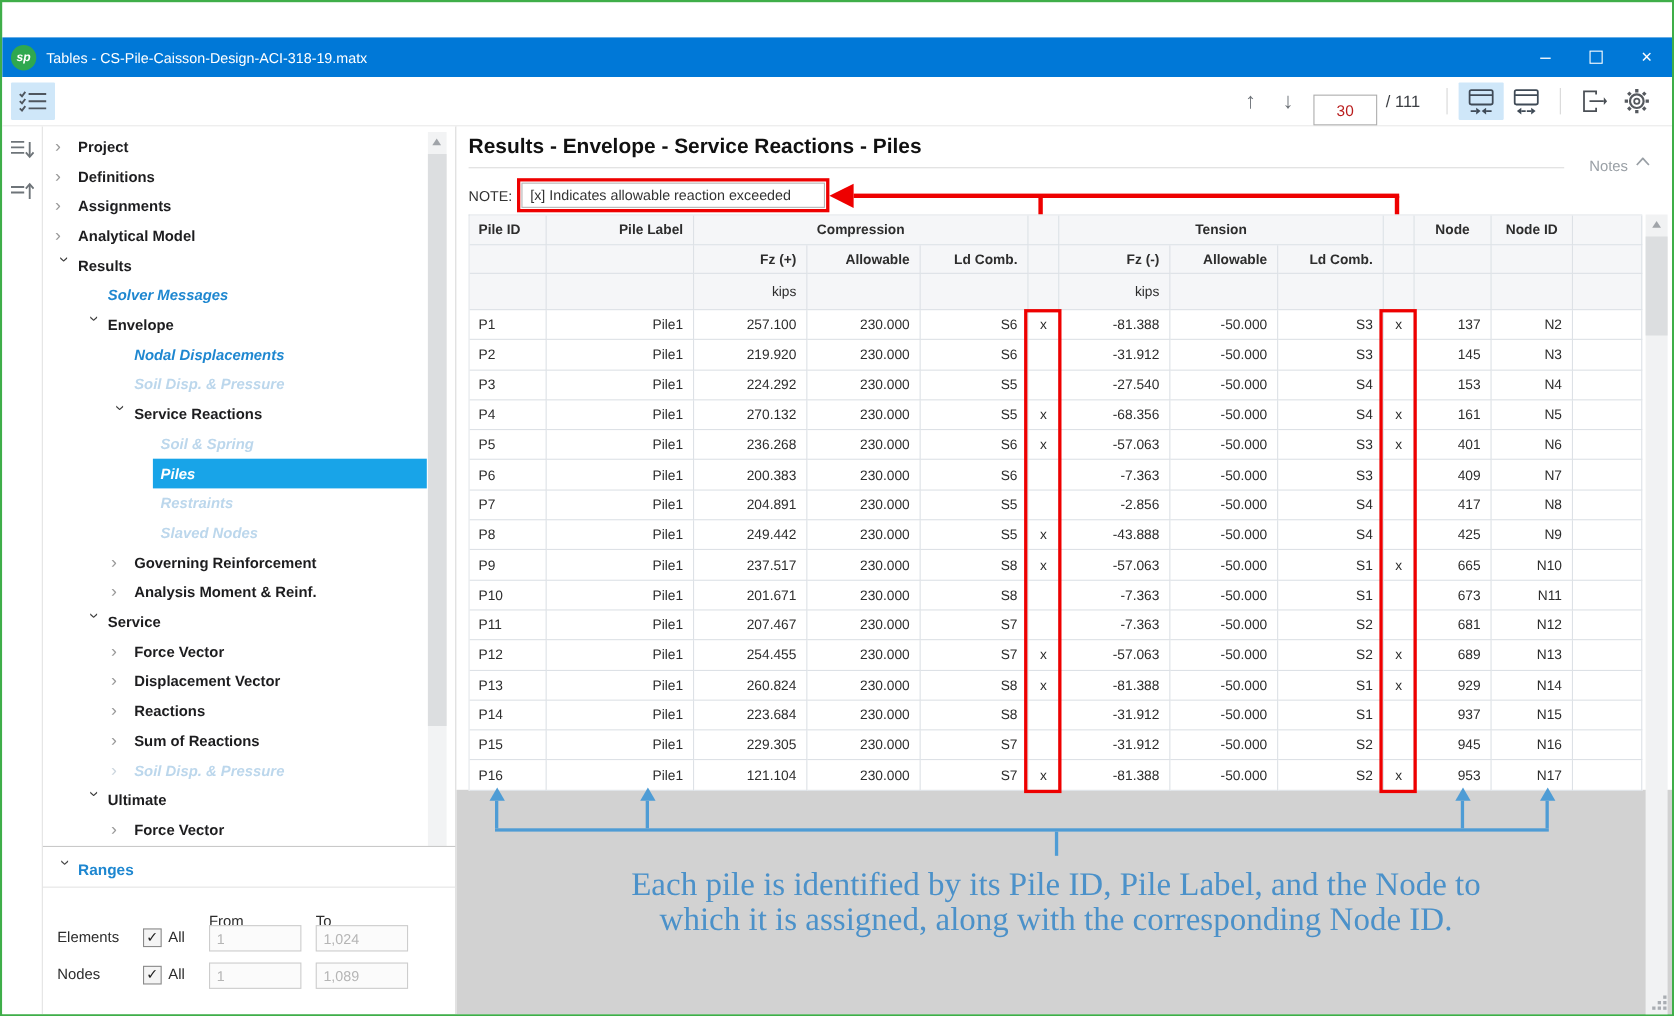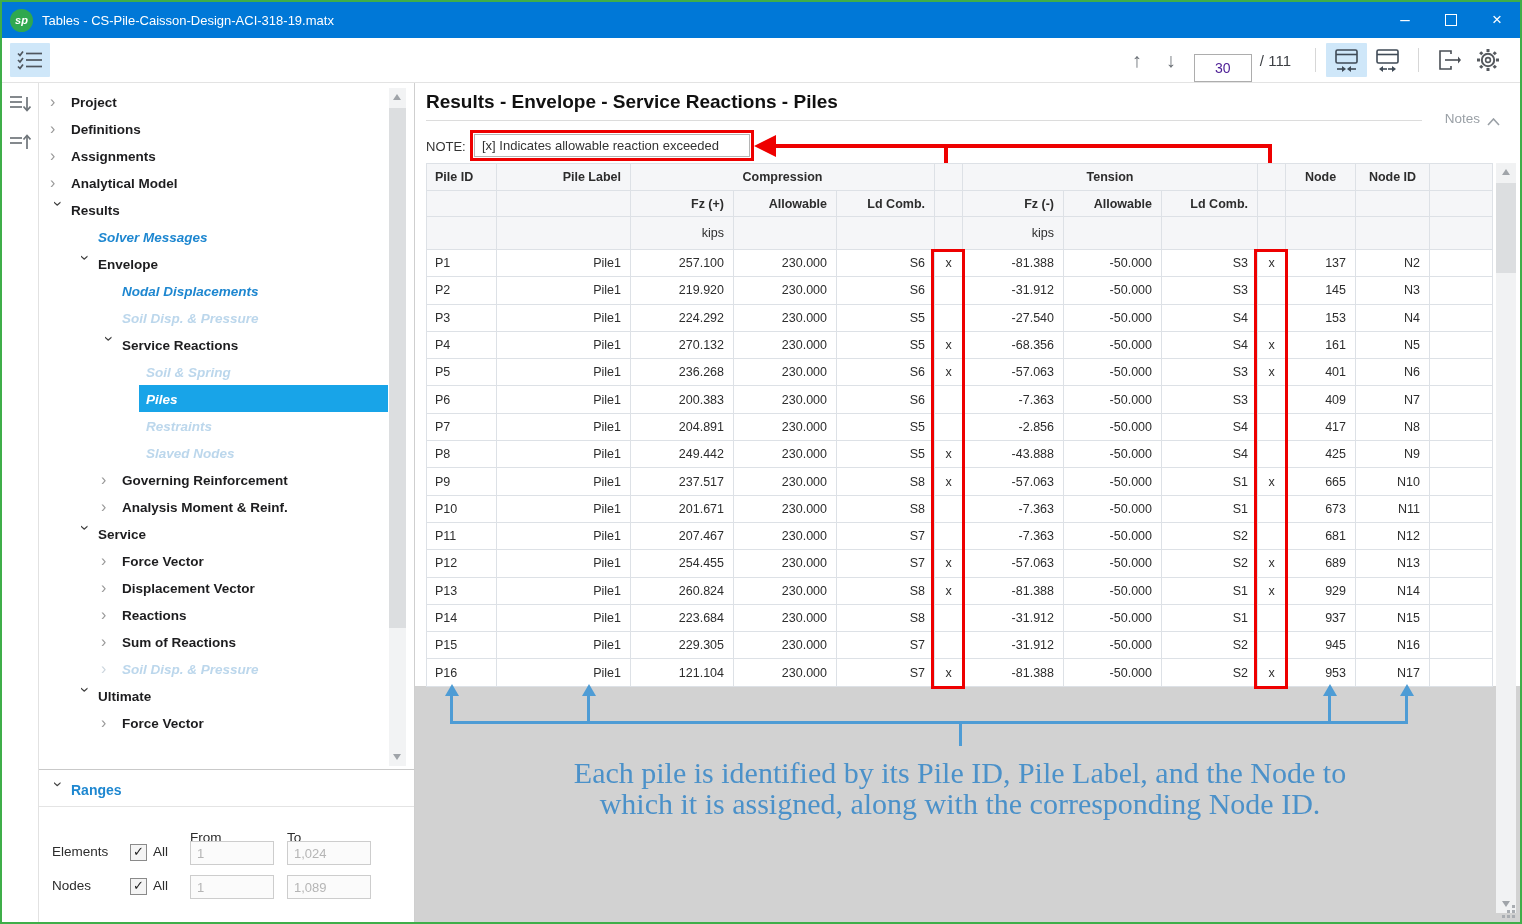--- a/index.html
+++ b/index.html
@@ -1,29 +1,29 @@
 <!DOCTYPE html>
 <html><head>
 <meta charset="utf-8">
 <style>
   html,body{margin:0;padding:0;background:#e8e8e8;font-family:"Liberation Sans",sans-serif;}
   .window{position:relative;width:1522px;height:924px;box-sizing:border-box;border:2px solid #3fae49;background:#fff;overflow:hidden;display:flex;flex-direction:column;}
   
-  .titlebar{flex:0 0 36px;background:#0078d7;display:flex;align-items:center;color:#fff;}
+  .titlebar{flex:0 0 36px;background:#0078d7;display:flex;align-items:center;color:#fff;margin-top:32px;}
   .logo{width:23px;height:23px;border-radius:50%;background:#2fa84f;color:#fff;font-weight:bold;font-size:11px;display:flex;align-items:center;justify-content:center;margin:0 9px 0 8px;font-style:italic;}
   .wtitle{font-size:13px;}
   .tb-spacer{flex:1}
   .winbtn{width:46px;height:36px;display:flex;align-items:center;justify-content:center;font-size:17px;color:#fff;}
   .maxbox{width:10px;height:10px;border:1px solid #fff;}
   
   .toolbar{flex:0 0 43px;background:#fff;border-bottom:1px solid #e3e3e3;display:flex;align-items:center;padding:0 12px 0 8px;}
   .tbtn{height:34px;display:flex;align-items:center;justify-content:center;padding:0 7px;border-radius:1px;}
   .tbtn.active{background:#cfe7f9;}
   .navarrow{font-size:20px;color:#6d7278;padding:0 12px;}
-  .pageinput{width:52px;height:24px;border:1px solid #adadad;text-align:center;font-size:14px;color:#4c1d95;font-family:"Liberation Sans",sans-serif;margin:16px 8px 0 6px;}
+  .pageinput{width:52px;height:24px;border:1px solid #adadad;text-align:center;font-size:14px;color:#b91c1c;font-family:"Liberation Sans",sans-serif;margin:16px 8px 0 6px;}
   .pagetotal{font-size:15px;color:#3c3f44;margin-right:14px;}
   .vsep{width:1px;height:24px;background:#d7d7d7;margin:0 10px;}
   
   .bodyrow{flex:1;display:flex;min-height:0;}
   .iconstrip{flex:0 0 36px;border-right:1px solid #e2e2e2;display:flex;flex-direction:column;align-items:center;padding-top:10px;gap:16px;background:#fff;}
   .sidebar{flex:0 0 375px;border-right:1px solid #cfcfcf;display:flex;flex-direction:column;background:#fff;justify-content:center;}
   .tree{flex:1;position:relative;padding-top:5px;overflow:hidden;}
   .trow{position:relative;height:27px;line-height:27px;white-space:nowrap;}
   .lvl0{padding-left:11px}.lvl1{padding-left:38px}.lvl2{padding-left:62px}.lvl3{padding-left:86px}
   .chev{display:inline-block;width:21px;font-size:16px;color:#9a9a9a;transform-origin:40% 50%;vertical-align:top;}
@@ -51,21 +51,21 @@
   .r-row{position:absolute;left:0;right:0;height:26px;}
   .r-label{position:absolute;left:13px;top:4px;font-size:13.5px;color:#2c2c2c;}
   .r-check{position:absolute;left:91px;top:4px;width:15px;height:15px;border:1px solid #8a8a8a;background:#f4f4f4;font-size:13px;line-height:14px;text-align:center;color:#222;}
   .r-all{position:absolute;left:114px;top:4px;font-size:13.5px;color:#2c2c2c;}
   .r-input{position:absolute;top:1px;width:70px;height:22px;border:1px solid #cdcdcd;background:#fbfbfb;color:#b5b5b5;font-size:13px;padding:0 6px;font-family:"Liberation Sans",sans-serif;}
   .r-from{left:151px}.r-to{left:248px}
   
   .main{flex:1;position:relative;background:#fff;min-width:0;}
   .main-title{position:absolute;top:8px;left:11px;font-size:19px;font-weight:bold;color:#111;}
   .notes-div{position:absolute;top:37px;left:11px;right:98px;border-top:1px solid #dcdcdc;}
-  .notes-lab{position:absolute;top:28px;right:20px;color:#9aa0a6;font-size:13.5px;display:flex;align-items:flex-end;gap:7px;}
+  .notes-lab{position:absolute;top:28px;right:20px;color:#9aa0a6;font-size:13.5px;display:flex;align-items:flex-start;gap:7px;}
   .note-prefix{position:absolute;top:56px;left:11px;font-size:13px;color:#333;}
   .note-redbox{position:absolute;top:47px;left:55px;width:284px;height:31px;border:3px solid #ee0000;box-sizing:border-box;background:#fff;}
   .note-inner{margin:1px;border:1px solid #b5b5b5;height:21px;line-height:21px;padding:0 7px;font-size:13px;color:#333;white-space:nowrap;}
   .red-arrowhead{position:absolute;top:52px;left:339px;width:0;height:0;border-top:11px solid transparent;border-bottom:11px solid transparent;border-right:22px solid #ee0000;}
   .red-hline{position:absolute;top:61px;left:361px;width:496px;height:4px;background:#ee0000;}
   .red-vline1{position:absolute;top:63px;left:529px;width:4px;height:103px;background:#ee0000;}
   .red-vline2{position:absolute;top:63px;left:853px;width:4px;height:103px;background:#ee0000;}
   .red-box1{position:absolute;top:166px;left:516px;width:34px;height:440px;border:3px solid #ee0000;box-sizing:border-box;}
   .red-box2{position:absolute;top:166px;left:839px;width:34px;height:440px;border:3px solid #ee0000;box-sizing:border-box;}
   

